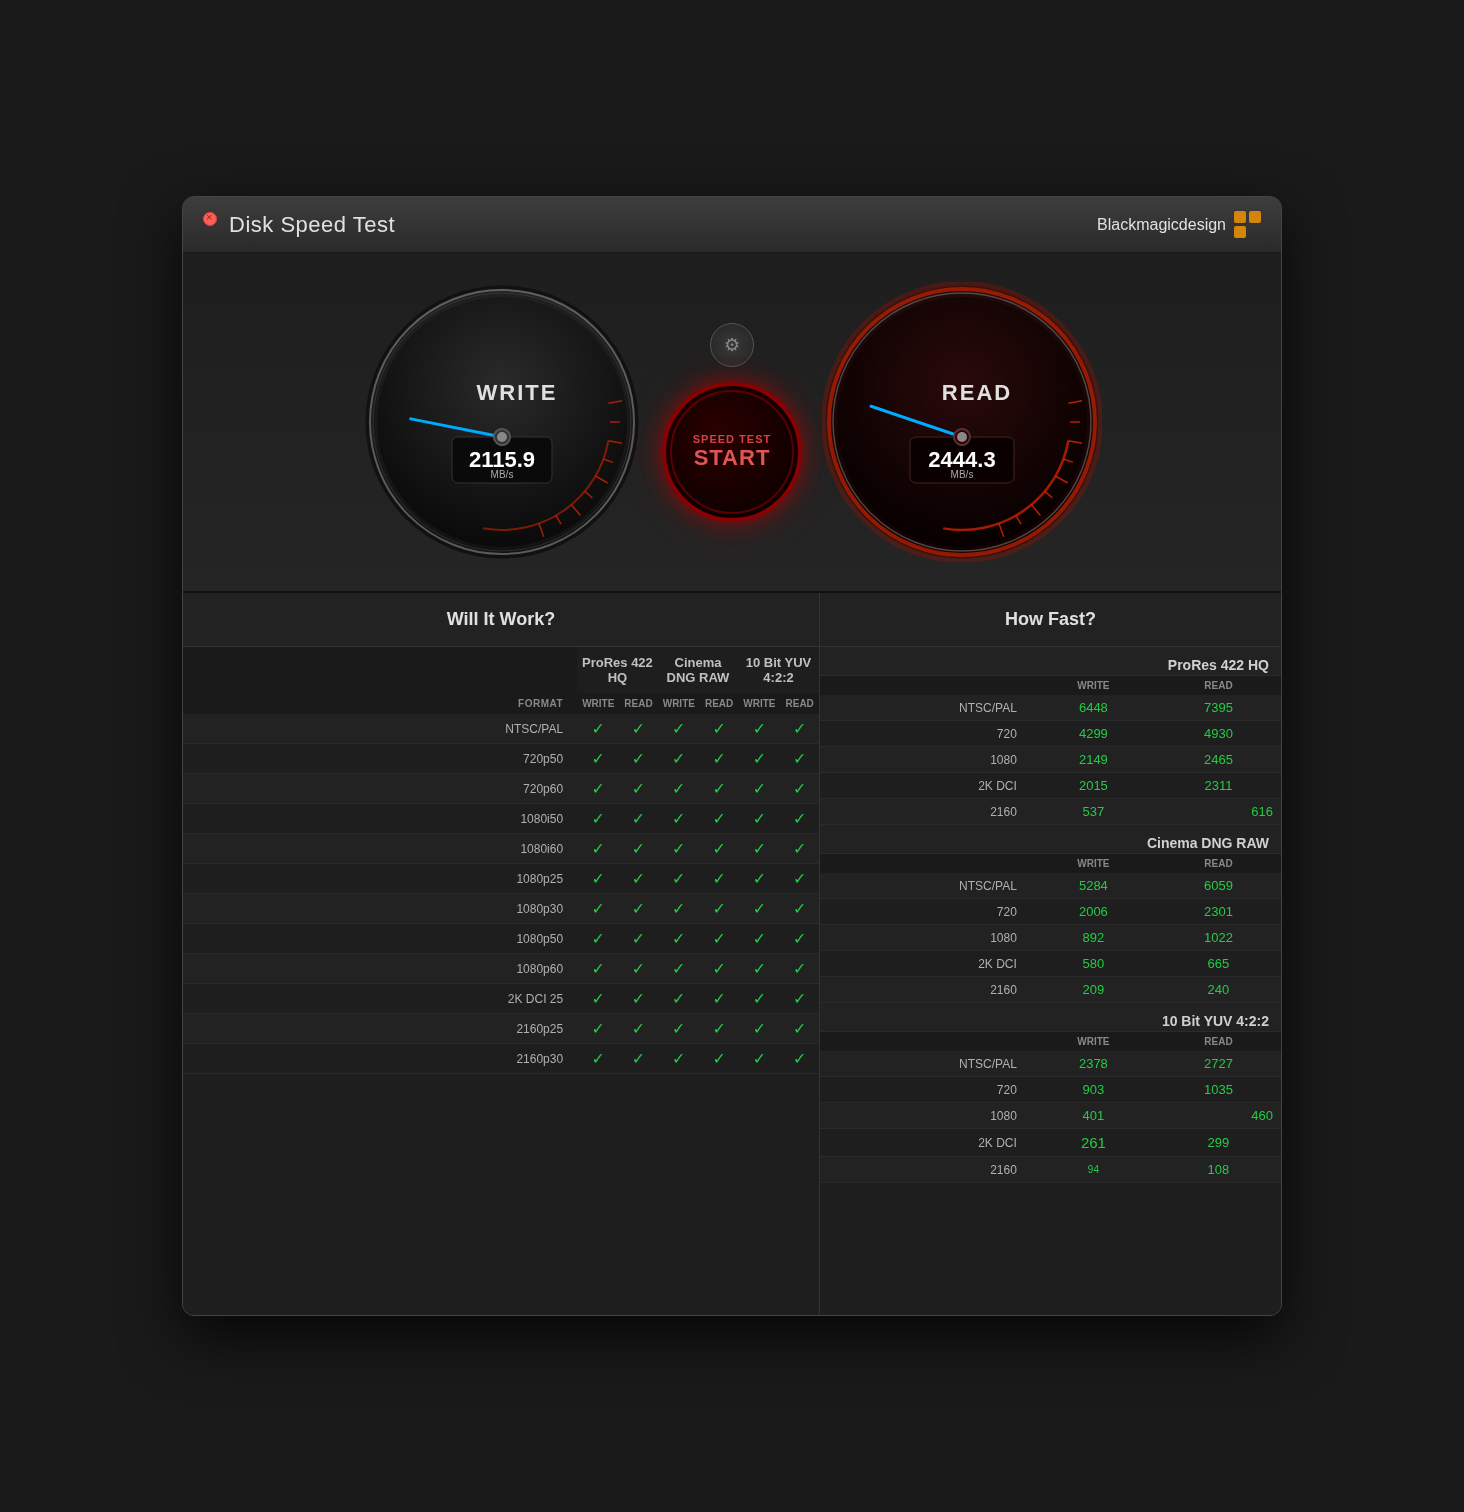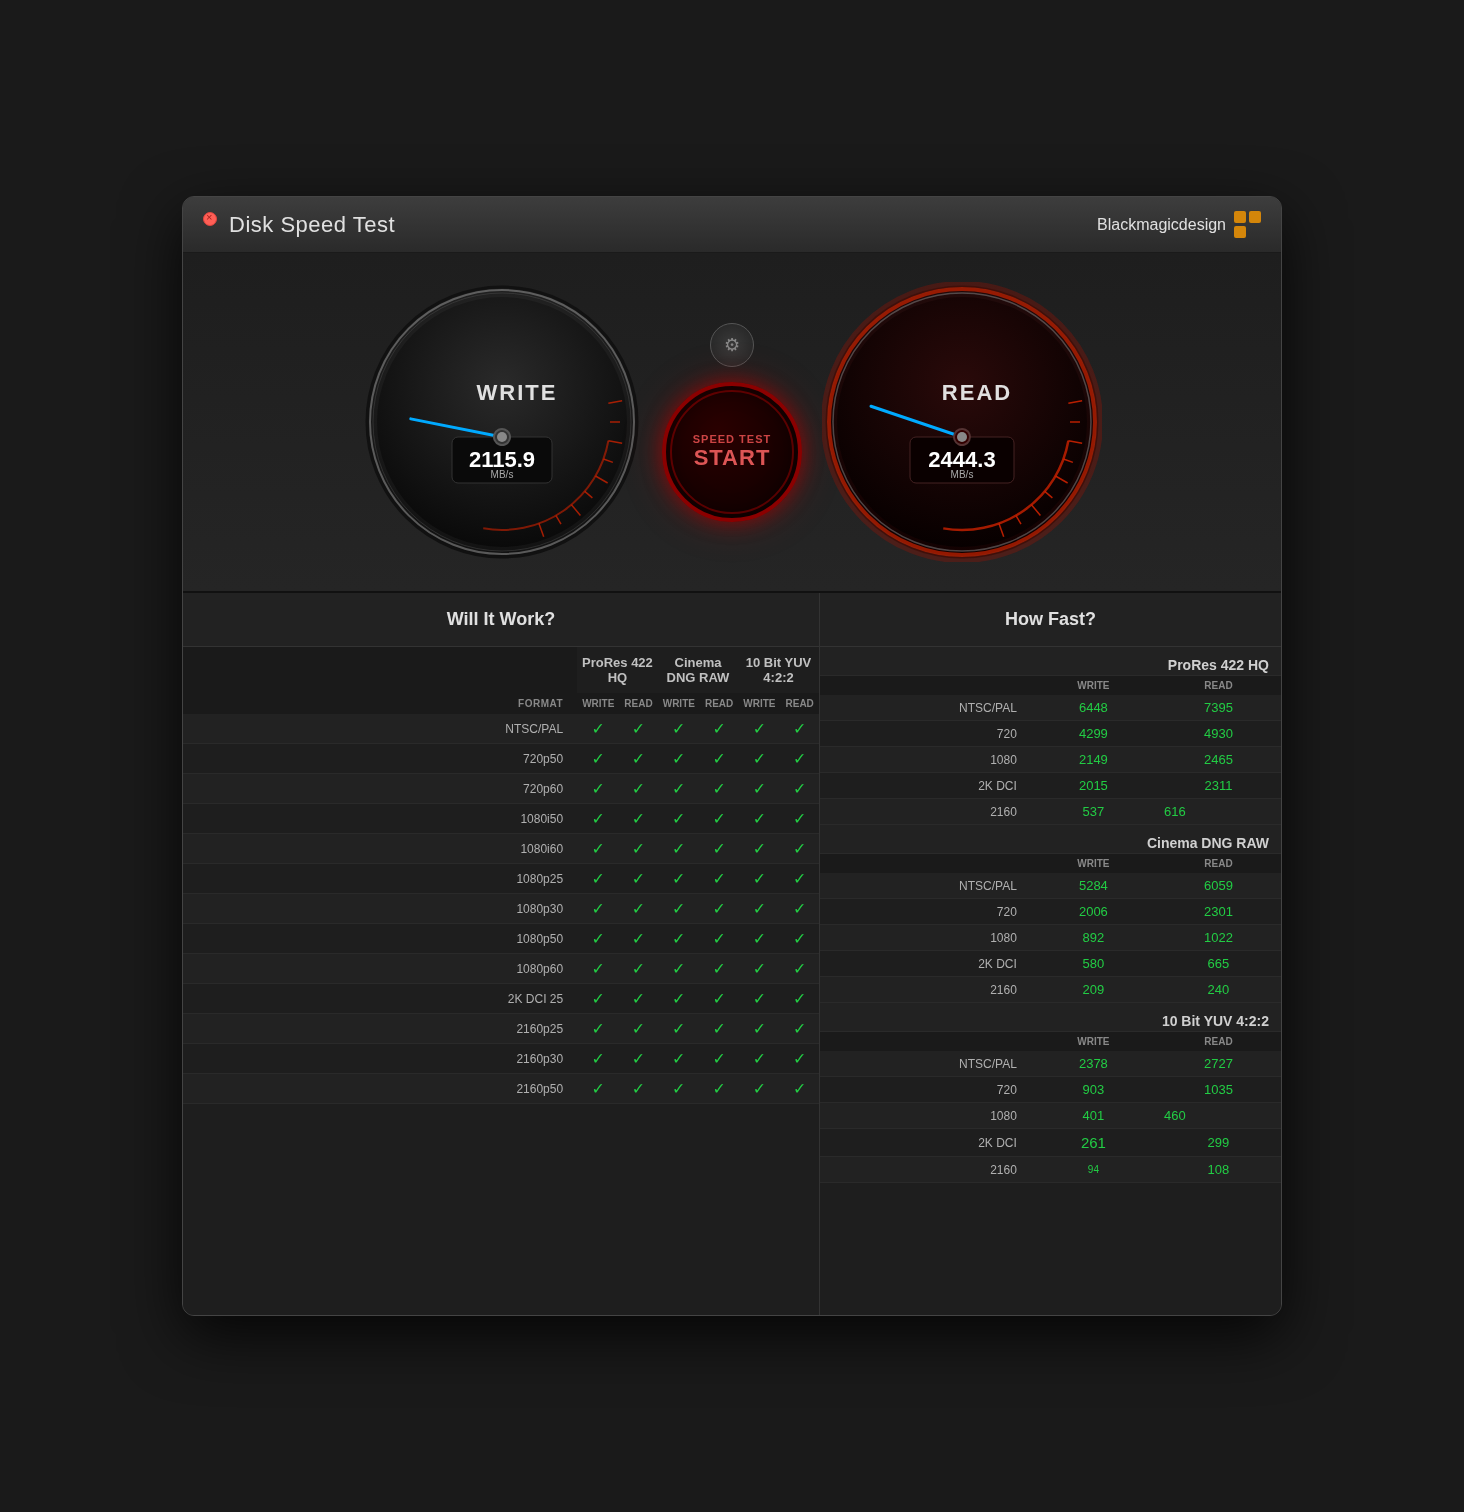--- a/index.html
+++ b/index.html
@@ -502,29 +502,20 @@
             </tr>
             <tr>
               <td class="format-cell" style="background:#1e1e1e">2160p30</td>
               <td style="text-align:center;background:#1e1e1e"><span class="check">✓</span></td>
               <td style="text-align:center;background:#1e1e1e"><span class="check">✓</span></td>
               <td style="text-align:center;background:#1e1e1e"><span class="check">✓</span></td>
               <td style="text-align:center;background:#1e1e1e"><span class="check">✓</span></td>
               <td style="text-align:center;background:#1e1e1e"><span class="check">✓</span></td>
               <td style="text-align:center;background:#1e1e1e"><span class="check">✓</span></td>
             </tr>
-            <tr>
-              <td class="format-cell" style="background:#222">2160p50</td>
-              <td style="text-align:center;background:#222"><span class="check">✓</span></td>
-              <td style="text-align:center;background:#222"><span class="check">✓</span></td>
-              <td style="text-align:center;background:#222"><span class="check">✓</span></td>
-              <td style="text-align:center;background:#222"><span class="check">✓</span></td>
-              <td style="text-align:center;background:#222"><span class="check">✓</span></td>
-              <td style="text-align:center;background:#222"><span class="check">✓</span></td>
-            </tr>
           </tbody>
       </table>
     </div>
 
     <div class="how-fast">
       <div class="section-header">
         <span class="section-title">How Fast?</span>
       </div>
       <table class="hf-table">
         <tbody id="hf-tbody">
@@ -554,21 +545,21 @@
         <td class="hf-read" style="background:#222;text-align:center;color:#22cc44;font-size:13px;">2465</td>
       </tr>
             <tr>
         <td class="hf-label" style="background:#1e1e1e;text-align:right;padding:5px 14px 5px 4px;color:#b0b0b0;font-size:12px;">2K DCI</td>
         <td class="hf-write" style="background:#1e1e1e;text-align:center;color:#22cc44;font-size:13px;">2015</td>
         <td class="hf-read" style="background:#1e1e1e;text-align:center;color:#22cc44;font-size:13px;">2311</td>
       </tr>
             <tr>
         <td class="hf-label" style="background:#222;text-align:right;padding:5px 14px 5px 4px;color:#b0b0b0;font-size:12px;">2160</td>
         <td class="hf-write" style="background:#222;text-align:center;color:#22cc44;font-size:13px;">537</td>
-        <td class="hf-read" style="background:#222;text-align:left;color:#22cc44;font-size:13px;margin-top:18px;">616</td>
+        <td class="hf-read" style="background:#222;text-align:right;color:#22cc44;font-size:13px;margin-top:18px;">616</td>
       </tr>
             <tr>
       <td colspan="3" style="background:#222;padding:10px 12px 2px;text-align:right;">
         <span style="color:#d0d0d0;font-size:14px;font-weight:600;">Cinema DNG RAW</span>
       </td>
     </tr>
             <tr>
       <th style="text-align:right;padding-right:14px;color:#888;font-size:10px;font-weight:700;text-transform:uppercase;background:#1a1a1a;padding:4px 14px 4px 4px;"></th>
       <th style="text-align:center;color:#888;font-size:10px;font-weight:700;text-transform:uppercase;background:#1a1a1a;padding:4px 6px;">WRITE</th>
       <th style="text-align:center;color:#888;font-size:10px;font-weight:700;text-transform:uppercase;background:#1a1a1a;padding:4px 6px;">READ</th>
@@ -614,21 +605,21 @@
         <td class="hf-read" style="background:#222;text-align:center;color:#22cc44;font-size:13px;">2727</td>
       </tr>
             <tr>
         <td class="hf-label" style="background:#1e1e1e;text-align:right;padding:5px 14px 5px 4px;color:#b0b0b0;font-size:12px;">720</td>
         <td class="hf-write" style="background:#1e1e1e;text-align:center;color:#22cc44;font-size:13px;">903</td>
         <td class="hf-read" style="background:#1e1e1e;text-align:center;color:#22cc44;font-size:13px;">1035</td>
       </tr>
             <tr>
         <td class="hf-label" style="background:#222;text-align:right;padding:5px 14px 5px 4px;color:#b0b0b0;font-size:12px;">1080</td>
         <td class="hf-write" style="background:#222;text-align:center;color:#22cc44;font-size:13px;">401</td>
-        <td class="hf-read" style="background:#222;text-align:left;color:#22cc44;font-size:13px;">460</td>
+        <td class="hf-read" style="background:#222;text-align:right;color:#22cc44;font-size:13px;">460</td>
       </tr>
             <tr>
         <td class="hf-label" style="background:#1e1e1e;text-align:right;padding:5px 14px 5px 4px;color:#b0b0b0;font-size:12px;">2K DCI</td>
         <td class="hf-write" style="background:#1e1e1e;text-align:center;color:#22cc44;font-size:15px;">261</td>
         <td class="hf-read" style="background:#1e1e1e;text-align:center;color:#22cc44;font-size:13px;">299</td>
       </tr>
             <tr>
         <td class="hf-label" style="background:#222;text-align:right;padding:5px 14px 5px 4px;color:#b0b0b0;font-size:12px;">2160</td>
         <td class="hf-write" style="background:#222;text-align:center;color:#22cc44;font-size:10px;">94</td>
         <td class="hf-read" style="background:#222;text-align:center;color:#22cc44;font-size:13px;">108</td>

